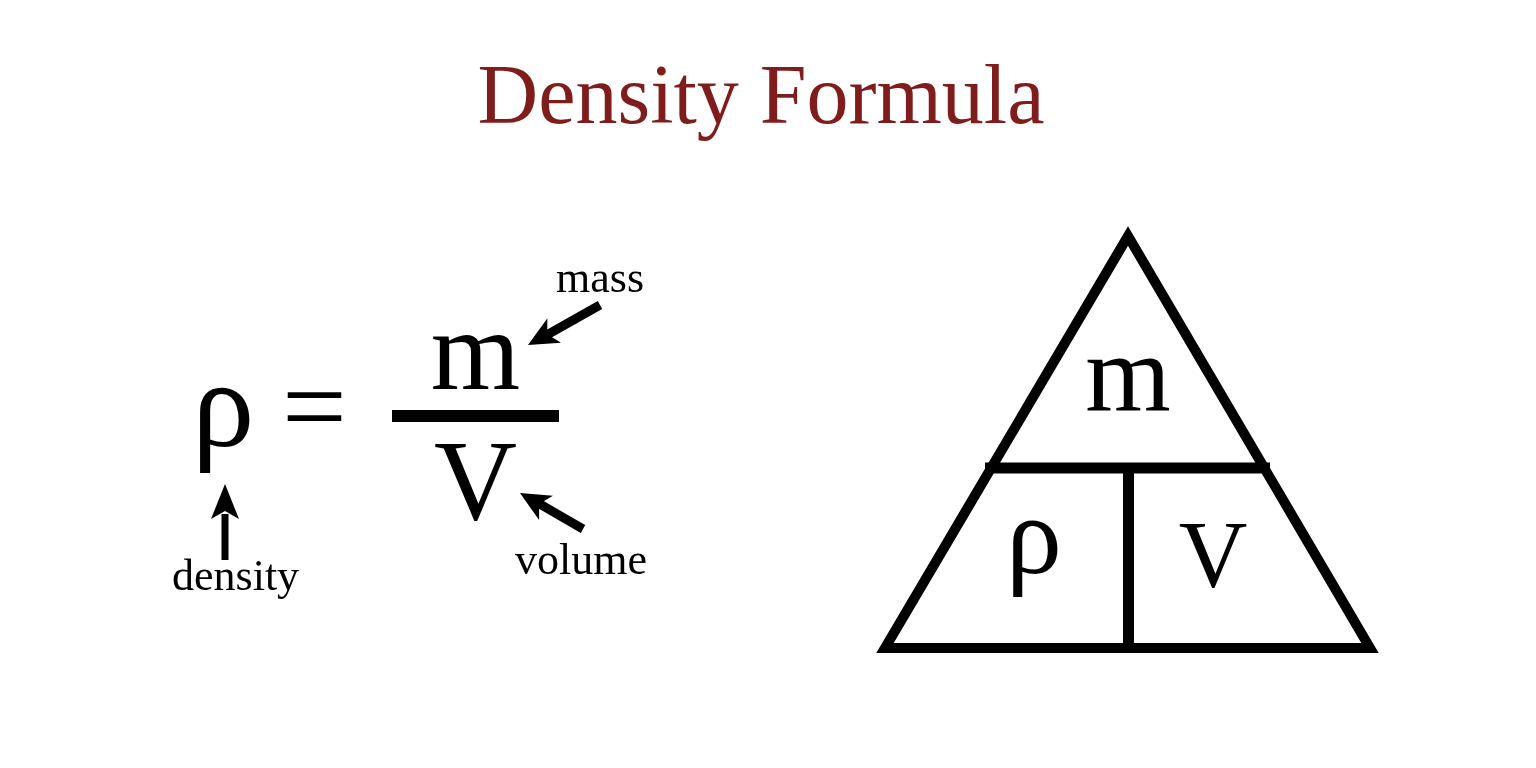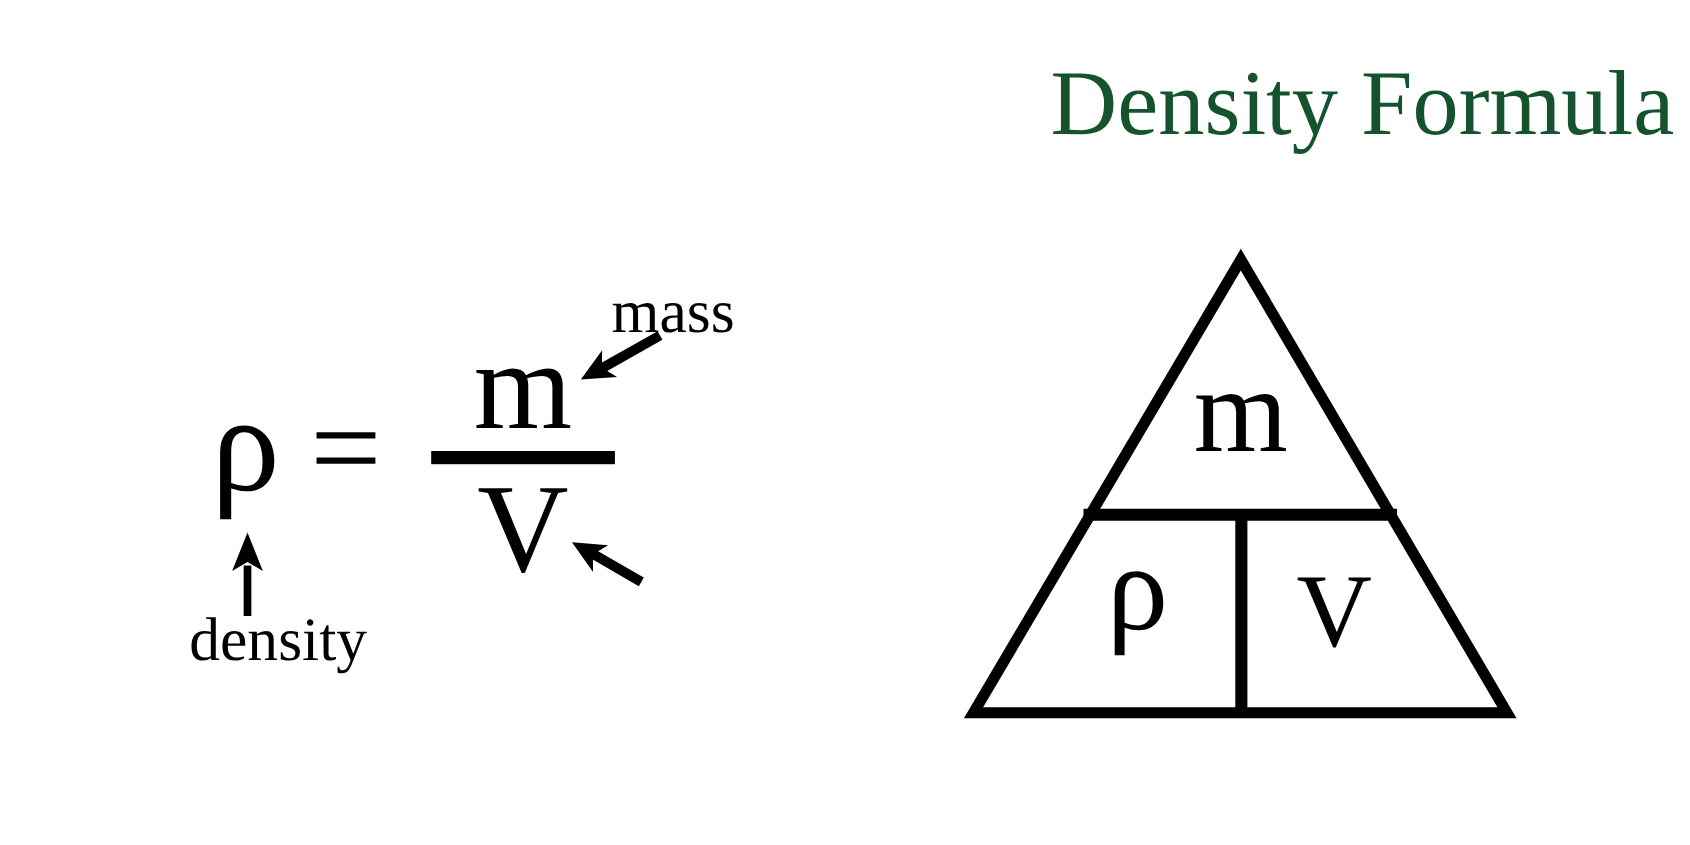--- a/index.html
+++ b/index.html
@@ -17,36 +17,36 @@
     color: #000000;
   }
   .abs { position: absolute; line-height: 1; white-space: nowrap; }
 
   .title {
     position: absolute;
     top: 53px;
     left: 0;
     width: 1522px;
     margin: 0;
-    text-align: right;
+    text-align: center;
     font-size: 84px;
     font-weight: normal;
     line-height: 1;
-    color: #14532d;
+    color: #7f1d1d;
   }
 
   
   .eq-rho    { left: 192px; top: 342px; font-size: 125px; }
   .eq-equals { left: 282px; top: 349px; font-size: 115px; }
   .eq-num    { left: 392px; top: 293px; width: 167px; text-align: center; font-size: 115px; }
   .eq-bar    { left: 392px; top: 410px; width: 167px; height: 12px; background: #000; }
   .eq-den    { left: 392px; top: 423px; width: 167px; text-align: center; font-size: 115px; }
 
   
-  .lbl { font-size: 56px; }
+  .lbl { font-size: 44px; }
   .lbl-mass    { left: 556px; top: 256px; }
   .lbl-volume  { left: 515px; top: 538px; }
   .lbl-density { left: 172px; top: 554px; }
 
   
   .arr-density { left: 200px; top: 478px; }
   .arr-mass    { left: 515px; top: 295px; }
   .arr-volume  { left: 510px; top: 485px; }
 
   
@@ -64,20 +64,21 @@
 
   <h1 class="title">Density Formula</h1>
 
   <div class="abs eq-rho">ρ</div>
   <div class="abs eq-equals">=</div>
   <div class="abs eq-num">m</div>
   <div class="abs eq-bar"></div>
   <div class="abs eq-den">V</div>
 
   <div class="abs lbl lbl-mass">mass</div>
+  <div class="abs lbl lbl-volume">volume</div>
   <div class="abs lbl lbl-density">density</div>
 
   <svg class="abs arr-density" width="50" height="90" viewBox="0 0 50 90">
     <line x1="25" y1="36" x2="25" y2="82" stroke="#000" stroke-width="7"></line>
     <polygon points="25,6 11,41 25,33 39,41" fill="#000"></polygon>
   </svg>
 
   <svg class="abs arr-mass" width="95" height="60" viewBox="0 0 95 60">
     <line x1="85" y1="10" x2="30" y2="41" stroke="#000" stroke-width="9"></line>
     <polygon points="13,50 32.4,23.3 32.2,39.3 46,47.7" fill="#000"></polygon>

